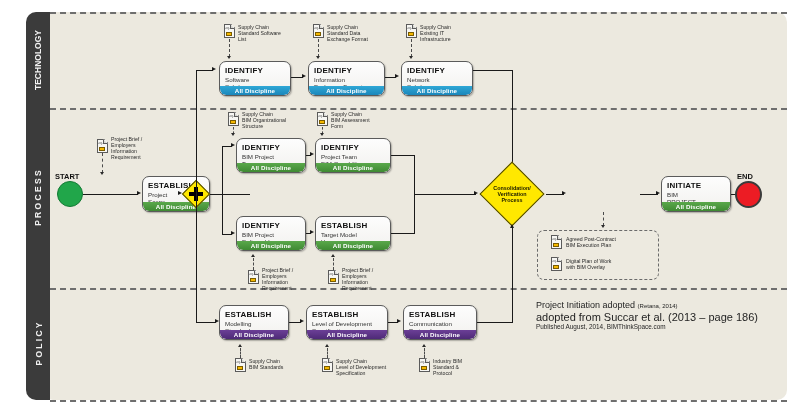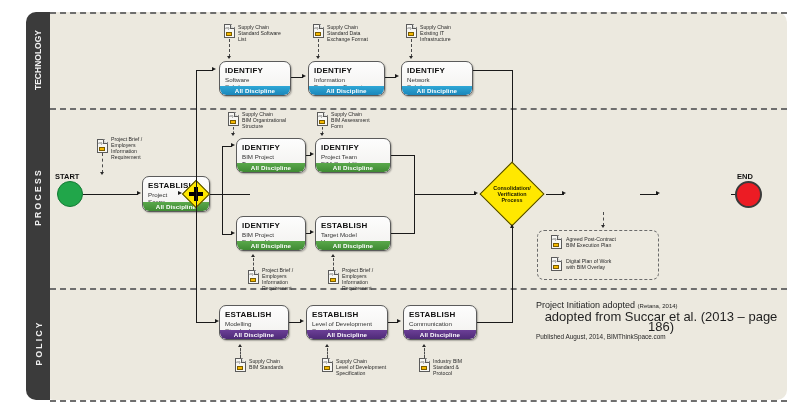--- a/index.html
+++ b/index.html
@@ -113,21 +113,21 @@
   
   .group-box{
     position:absolute;border:1px dashed #6b6b6b;border-radius:7px;
     background:rgba(255,255,255,0.05);box-sizing:border-box;
   }
 
   
   .caption{position:absolute;color:#1f1f1f;}
   .cap-l1{font-size:9px;font-weight:400;line-height:11px;}
   .cap-l1 .cite{font-size:6px;}
-  .cap-l2{font-size:13px;line-height:10px;text-align:center;}
+  .cap-l2{font-size:11px;line-height:10px;}
   .cap-l3{font-size:6.4px;line-height:9px;}
 </style>
 </head>
 <body>
 
 <div id="canvas">
 
   <div class="lane-band" style="left:43px;top:12px;width:744px;height:96px;border-radius:10px 10px 0 0;"></div>
   <div class="lane-band" style="left:43px;top:108px;width:744px;height:180px;"></div>
   <div class="lane-band" style="left:43px;top:288px;width:744px;height:112px;border-radius:0 0 10px 10px;"></div>
@@ -365,20 +365,26 @@
     </div>
   </div>
 
   <div class="ln ln-h" style="left:546px;top:194px;width:18px;"></div>
   <div class="arw arw-r" style="left:562px;top:191.4px;"></div>
 
 
   <div class="ln ln-h" style="left:640px;top:194px;width:18px;"></div>
   <div class="arw arw-r" style="left:656px;top:191.4px;"></div>
 
+  <div class="task" style="left:661px;top:176px;width:70px;height:36px;">
+    <div class="verb">INITIATE</div>
+    <div class="body">BIM</div>
+    <div class="body">PROJECT</div>
+    <div class="disc disc-proc">All Discipline</div>
+  </div>
 
   <div class="ln ln-h" style="left:731px;top:194px;width:20px;"></div>
   <div class="arw arw-r" style="left:749px;top:191.4px;"></div>
 
   <div class="ev-label" style="left:737px;top:172px;">END</div>
   <div class="event ev-end" style="left:735px;top:181px;width:27px;height:27px;"></div>
 
   <div class="dln-v" style="left:603px;top:212px;height:14px;"></div>
   <div class="darw-d" style="left:600.8px;top:225px;"></div>
 

